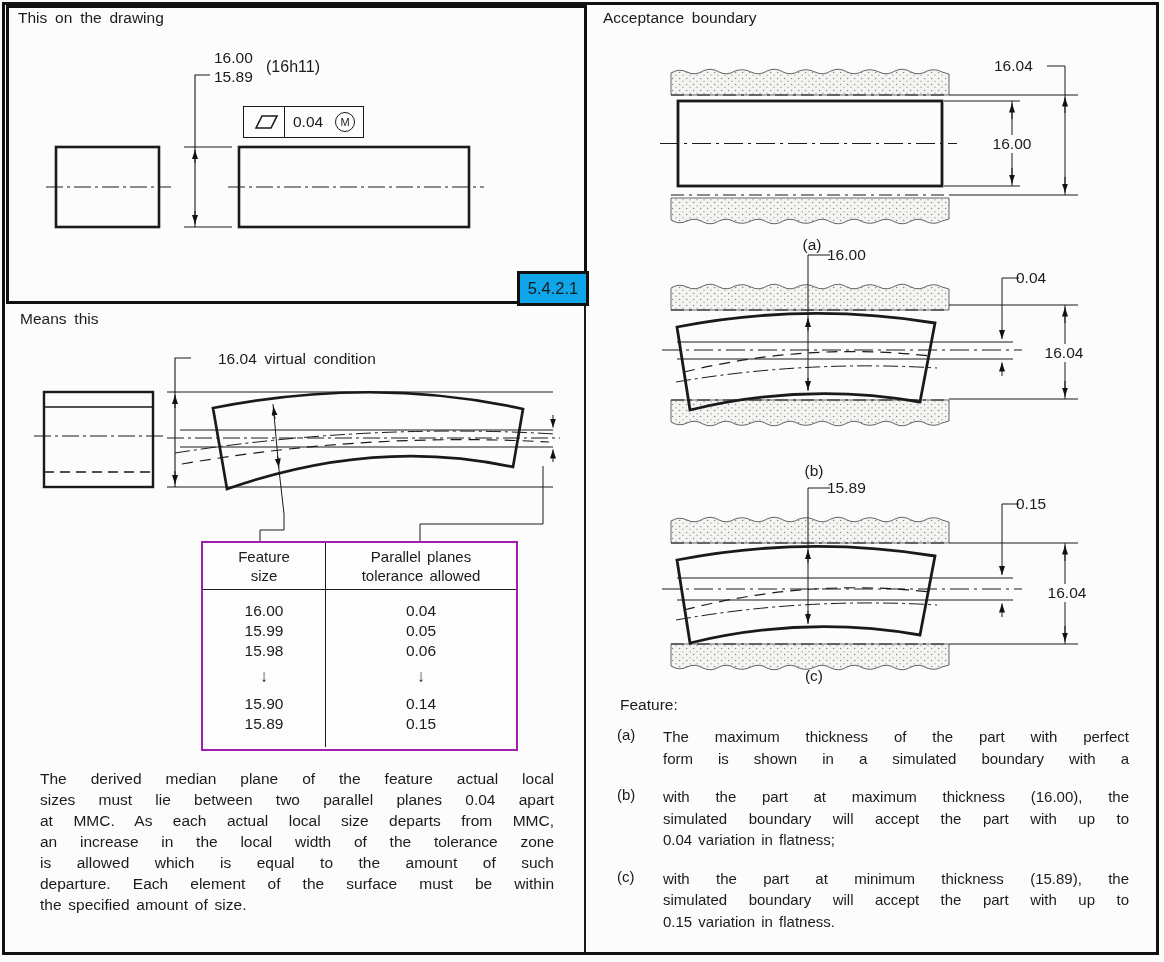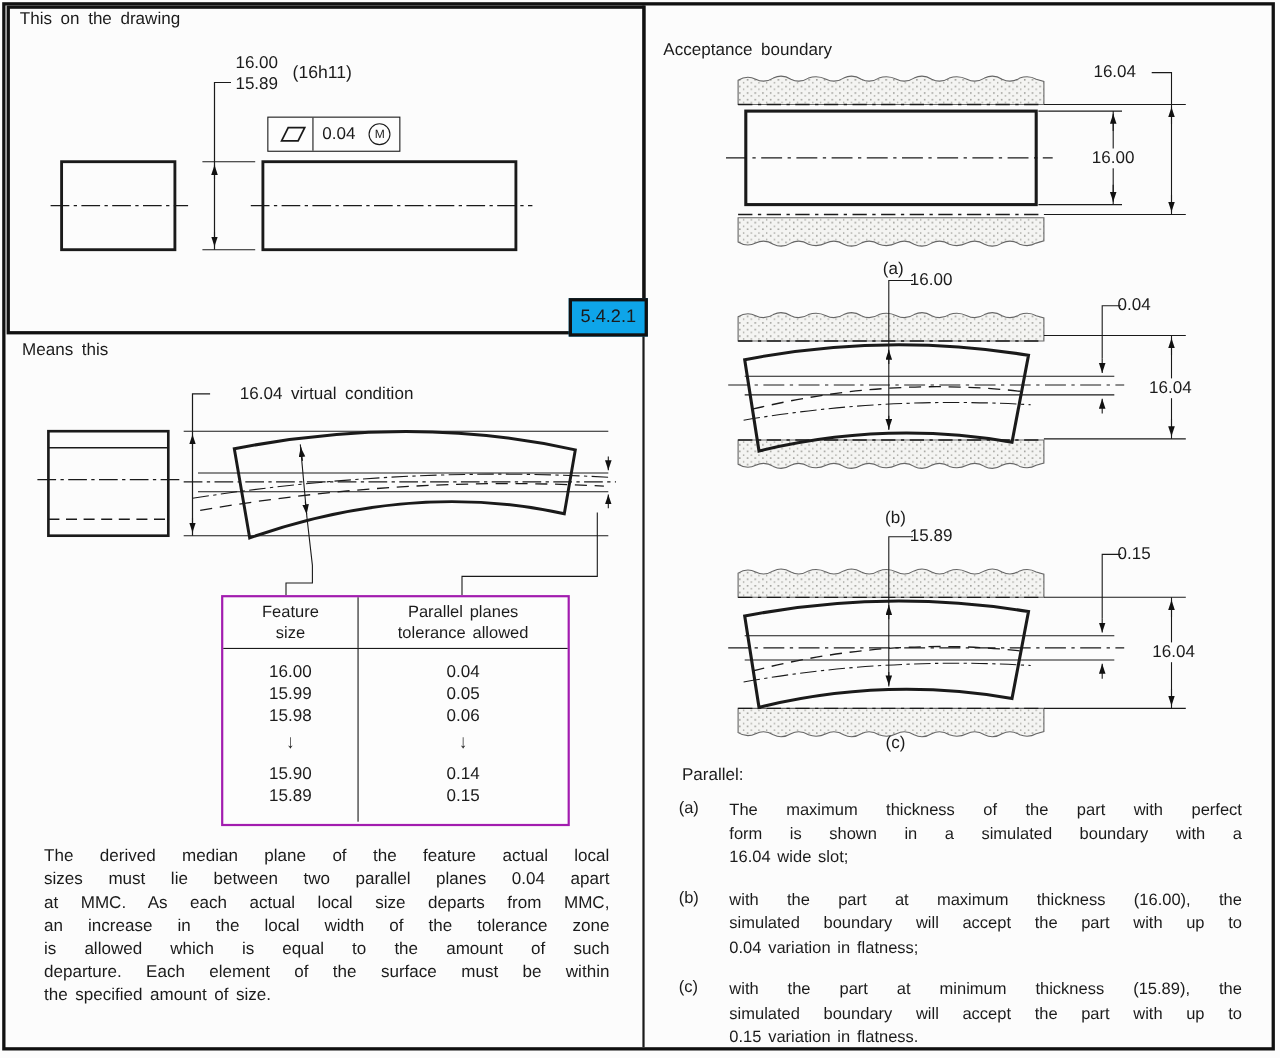--- a/index.html
+++ b/index.html
@@ -156,21 +156,21 @@
   <div class="para">
     <div class="jline">The derived median plane of the feature actual local</div>
     <div class="jline">sizes must lie between two parallel planes 0.04 apart</div>
     <div class="jline">at MMC. As each actual local size departs from MMC,</div>
     <div class="jline">an increase in the local width of the tolerance zone</div>
     <div class="jline">is allowed which is equal to the amount of such</div>
     <div class="jline">departure. Each element of the surface must be within</div>
     <div class="jline last">the specified amount of size.</div>
   </div>
 
-  <div class="lbl ws" style="left:603px;top:9px;margin-top:28px;">Acceptance boundary</div>
+  <div class="lbl ws" style="left:603px;top:9px;">Acceptance boundary</div>
 
   <svg style="left:592px;top:30px;" width="570" height="680" viewBox="0 0 570 680">
     <defs>
       <pattern id="stip" width="7" height="6" patternUnits="userSpaceOnUse">
         <rect width="7" height="6" fill="#f4f4f2"></rect>
         <circle cx="1.6" cy="1.6" r="0.75" fill="#8a8a84"></circle>
         <circle cx="5" cy="4.2" r="0.7" fill="#a0a09a"></circle>
       </pattern>
       <path id="barTop" d="M0,30 V8 Q8,3 16,7 Q24,11 32,6 Q40,2 48,7 Q56,11 64,6 Q72,3 80,7 Q88,11 96,6
         Q104,2 112,7 Q120,11 128,6 Q136,3 144,7 Q152,11 160,6 Q168,2 176,7 Q184,11 192,6
@@ -246,28 +246,27 @@
   <div class="lbl" style="left:827px;top:246px;">16.00</div>
   <div class="lbl" style="left:1016px;top:269px;">0.04</div>
   <div class="lbl onbg ctr" style="left:1038px;top:344px;width:46px;">16.04</div>
   <div class="lbl ctr" style="left:797px;top:462px;width:34px;">(b)</div>
 
   <div class="lbl" style="left:827px;top:479px;">15.89</div>
   <div class="lbl" style="left:1016px;top:495px;">0.15</div>
   <div class="lbl onbg ctr" style="left:1041px;top:584px;width:46px;">16.04</div>
   <div class="lbl ctr" style="left:797px;top:667px;width:34px;">(c)</div>
 
-  <div class="meanings-head">Parallel:</div>
+  <div class="meanings-head">Feature:</div>
   <div class="meanings">
     <div class="m-item">
       <div class="m-label">(a)</div>
       <div class="m-lines">
         <div class="jline">The maximum thickness of the part with perfect</div>
         <div class="jline">form is shown in a simulated boundary with a</div>
-        <div class="jline last">16.04  wide slot;</div>
       </div>
     </div>
     <div class="m-item">
       <div class="m-label">(b)</div>
       <div class="m-lines">
         <div class="jline">with the part at maximum thickness (16.00), the</div>
         <div class="jline">simulated boundary will accept the part with up to</div>
         <div class="jline last">0.04 variation in flatness;</div>
       </div>
     </div>

